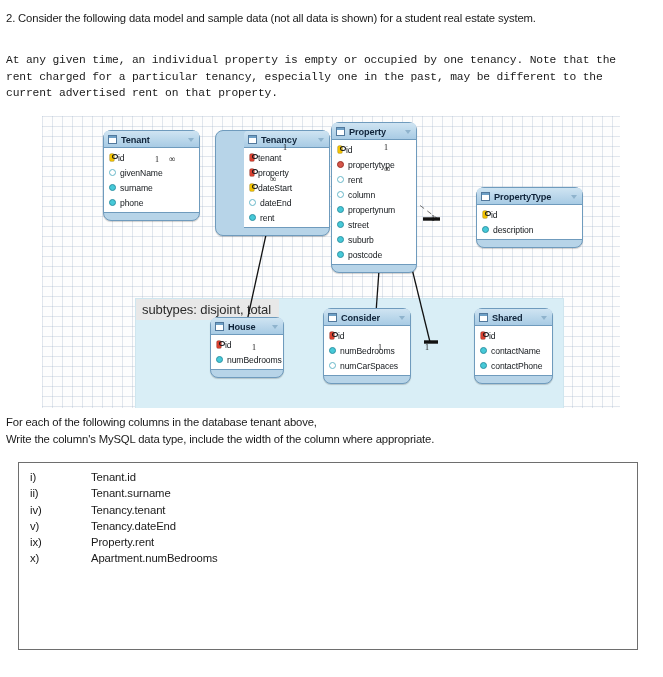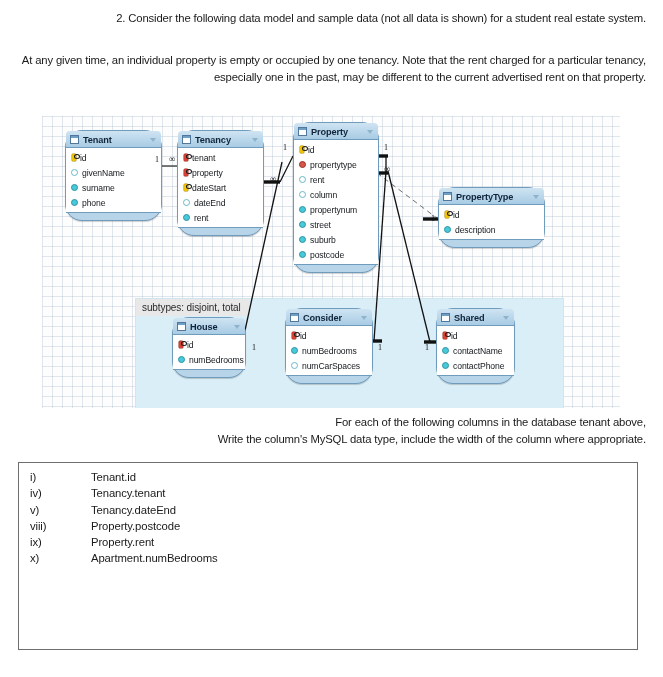--- a/index.html
+++ b/index.html
@@ -17,24 +17,23 @@
   }
 
   
   .prose {
     position: absolute;
     left: 6px;
     width: 640px;
     font-size: 11.3px;
     line-height: 16.5px;
     letter-spacing: -0.15px;
-    text-align: right;
   }
   #intro-para-1 { top: 10px; }
-  #intro-para-2 { top: 52px; }
+  #intro-para-2 { top: 52px; font-family: Liberation Mono, monospace; }
   #task-para    { top: 414px; line-height: 17px; }
 
   
   .diagram {
     position: absolute;
     left: 42px;
     top: 116px;
     width: 578px;
     height: 292px;
     background:
@@ -58,34 +57,35 @@
     height: 110px;
     background: #d9eef6;
     border: 1px solid #cfe6ef;
   }
   .subtype-label {
     position: absolute;
     left: 94px;
     top: 183px;
     background: #e8e8e8;
     color: #2b2b2b;
-    font-size: 10px;
+    font-size: 13px;
     padding: 3px 8px 3px 6px;
     white-space: nowrap;
     letter-spacing: -0.1px;
   }
 
   
   .entity {
     position: absolute;
     background: #b7d4e8;
     border: 1px solid #6f9bbd;
-    border-radius: 17px;
+    border-radius: 8px;
     box-shadow: 0 1px 1px rgba(0,0,0,.18);
     padding-bottom: 7px;
+    margin-left: 38px;
   }
   .entity-header {
     height: 15px;
     display: flex;
     align-items: center;
     gap: 4px;
     padding: 1px 4px 0 4px;
     background: linear-gradient(to bottom, #cfe4f2 0%, #a8cbe4 100%);
     border-radius: 4px 4px 0 0;
   }
@@ -178,21 +178,21 @@
     width: 7px; height: 7px;
     border-radius: 50%;
     background: #d6564a;
     border: 1px solid #9b2f25;
     box-sizing: border-box;
     margin-left: 1px;
   }
 
   
   #entity-tenant       { left: 23px;  top: 14px;  width: 95px; }
-  #entity-tenancy      { left: 135px; top: 14px;  width: 85px; }
+  #entity-tenancy      { left: 135px; top: 14px;  width: 85px; padding-left: 28px; }
   #entity-property     { left: 251px; top: 6px;   width: 84px; }
   #entity-propertytype { left: 396px; top: 71px;  width: 105px; }
   #entity-house        { left: 130px; top: 201px; width: 72px; }
   #entity-apartment    { left: 243px; top: 192px; width: 86px; }
   #entity-shared       { left: 394px; top: 192px; width: 77px; }
 
   
   .card {
     position: absolute;
     font-size: 8px;
@@ -466,32 +466,32 @@
 <div class="prose" id="task-para" style="white-space: pre-line;">For each of the following columns in the database tenant above,
 Write the column's MySQL data type, include the width of the column where appropriate.</div>
 
 <div class="answer-box">
   <ul class="answer-list" id="answer-list">
       <li class="answer-item">
         <span class="answer-num">i)</span>
         <span class="answer-text">Tenant.id</span>
       </li>
       <li class="answer-item">
+        <span class="answer-num">ii)</span>
+        <span class="answer-text">Tenant.surname</span>
+      </li>
+      <li class="answer-item">
         <span class="answer-num">iv)</span>
         <span class="answer-text">Tenancy.tenant</span>
       </li>
       <li class="answer-item">
         <span class="answer-num">v)</span>
         <span class="answer-text">Tenancy.dateEnd</span>
       </li>
       <li class="answer-item">
-        <span class="answer-num">viii)</span>
-        <span class="answer-text">Property.postcode</span>
-      </li>
-      <li class="answer-item">
         <span class="answer-num">ix)</span>
         <span class="answer-text">Property.rent</span>
       </li>
       <li class="answer-item">
         <span class="answer-num">x)</span>
         <span class="answer-text">Apartment.numBedrooms</span>
       </li>
     </ul>
 </div>
 

